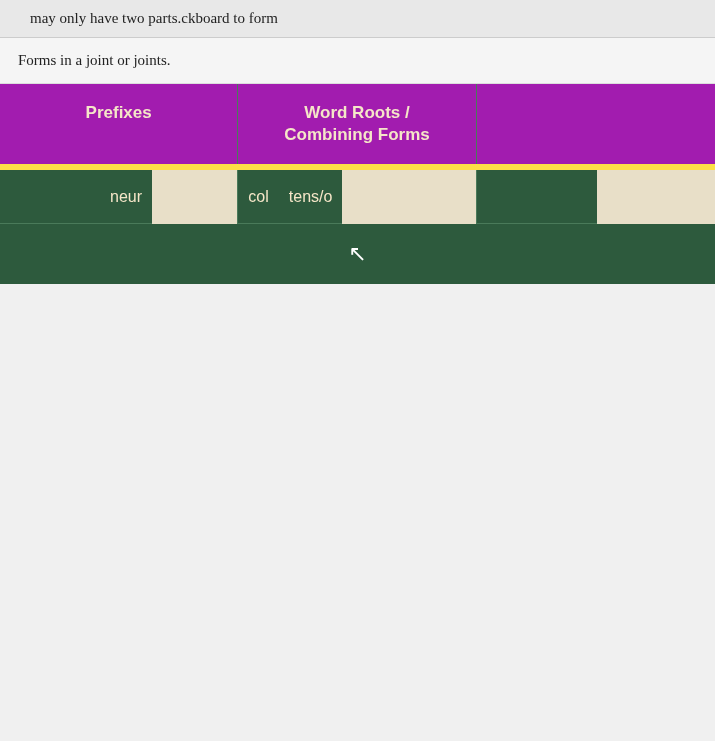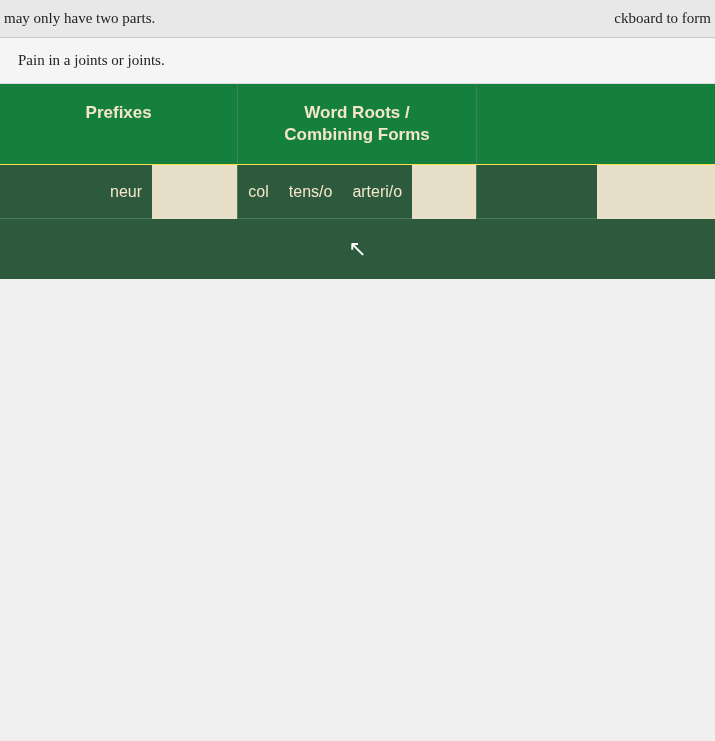--- a/index.html
+++ b/index.html
@@ -12,25 +12,25 @@
       width: 715px;
       height: 741px;
       background: #f0f0f0;
       font-family: Georgia, 'Times New Roman', serif;
       overflow: hidden;
     }
 
     .top-banner {
       background: #e8e8e8;
       border-bottom: 1px solid #ccc;
-      padding: 10px 4px;
+      padding: 10px 30px;
       font-size: 15px;
       color: #222;
       display: flex;
-      justify-content: space-between;
+      justify-content: flex-start;
       align-items: center;
     }
 
     .subtitle-bar {
       background: #f5f5f5;
       padding: 14px 18px;
       font-size: 15px;
       color: #222;
       border-bottom: 1px solid #ddd;
     }
@@ -38,22 +38,22 @@
     .table-container {
       background: #2d5a3d;
       margin: 0;
       width: 100%;
       flex: 1;
     }
 
     .table-header {
       display: grid;
       grid-template-columns: 1fr 1fr 1fr;
-      background: #15803d;
-      border-bottom: 1px solid #fde047;
+      background: #a21caf;
+      border-bottom: 6px solid #fde047;
     }
 
     .header-cell {
       padding: 18px 10px;
       text-align: center;
       color: #f5e6c8;
       font-family: 'Comic Sans MS', cursive, sans-serif;
       font-weight: bold;
       font-size: 17px;
       line-height: 1.3;
@@ -132,21 +132,21 @@
   </style>
 </head>
 <body>
 
 <div class="top-banner">
   <span>may only have two parts.</span>
   <span>ckboard to form</span>
 </div>
 
 <div class="subtitle-bar">
-  <span>Pain in a joints or joints.</span>
+  <span>Forms in a joint or joints.</span>
 </div>
 
 <div class="table-container">
 
   <div class="table-header">
     <div class="header-cell">Prefixes</div>
     <div class="header-cell">Word Roots /<br>Combining Forms</div>
     <div class="header-cell"></div>
   </div>
 
@@ -160,21 +160,20 @@
       <div class="cell cell-empty"></div>
       <div class="cell">neur</div>
       <div class="cell cell-input">
         <input class="input-field" type="text" value="" style="">
       </div>
     </div>
 
     <div class="col">
       <div class="cell">col</div>
       <div class="cell">tens/o</div>
-      <div class="cell">arteri/o</div>
       <div class="cell cell-input">
         <input class="input-field" type="text" value="" style="">
       </div>
     </div>
 
     <div class="col">
       <div class="cell cell-empty"></div>
       <div class="cell cell-empty"></div>
       <div class="cell cell-empty"></div>
       <div class="cell cell-empty"></div>

